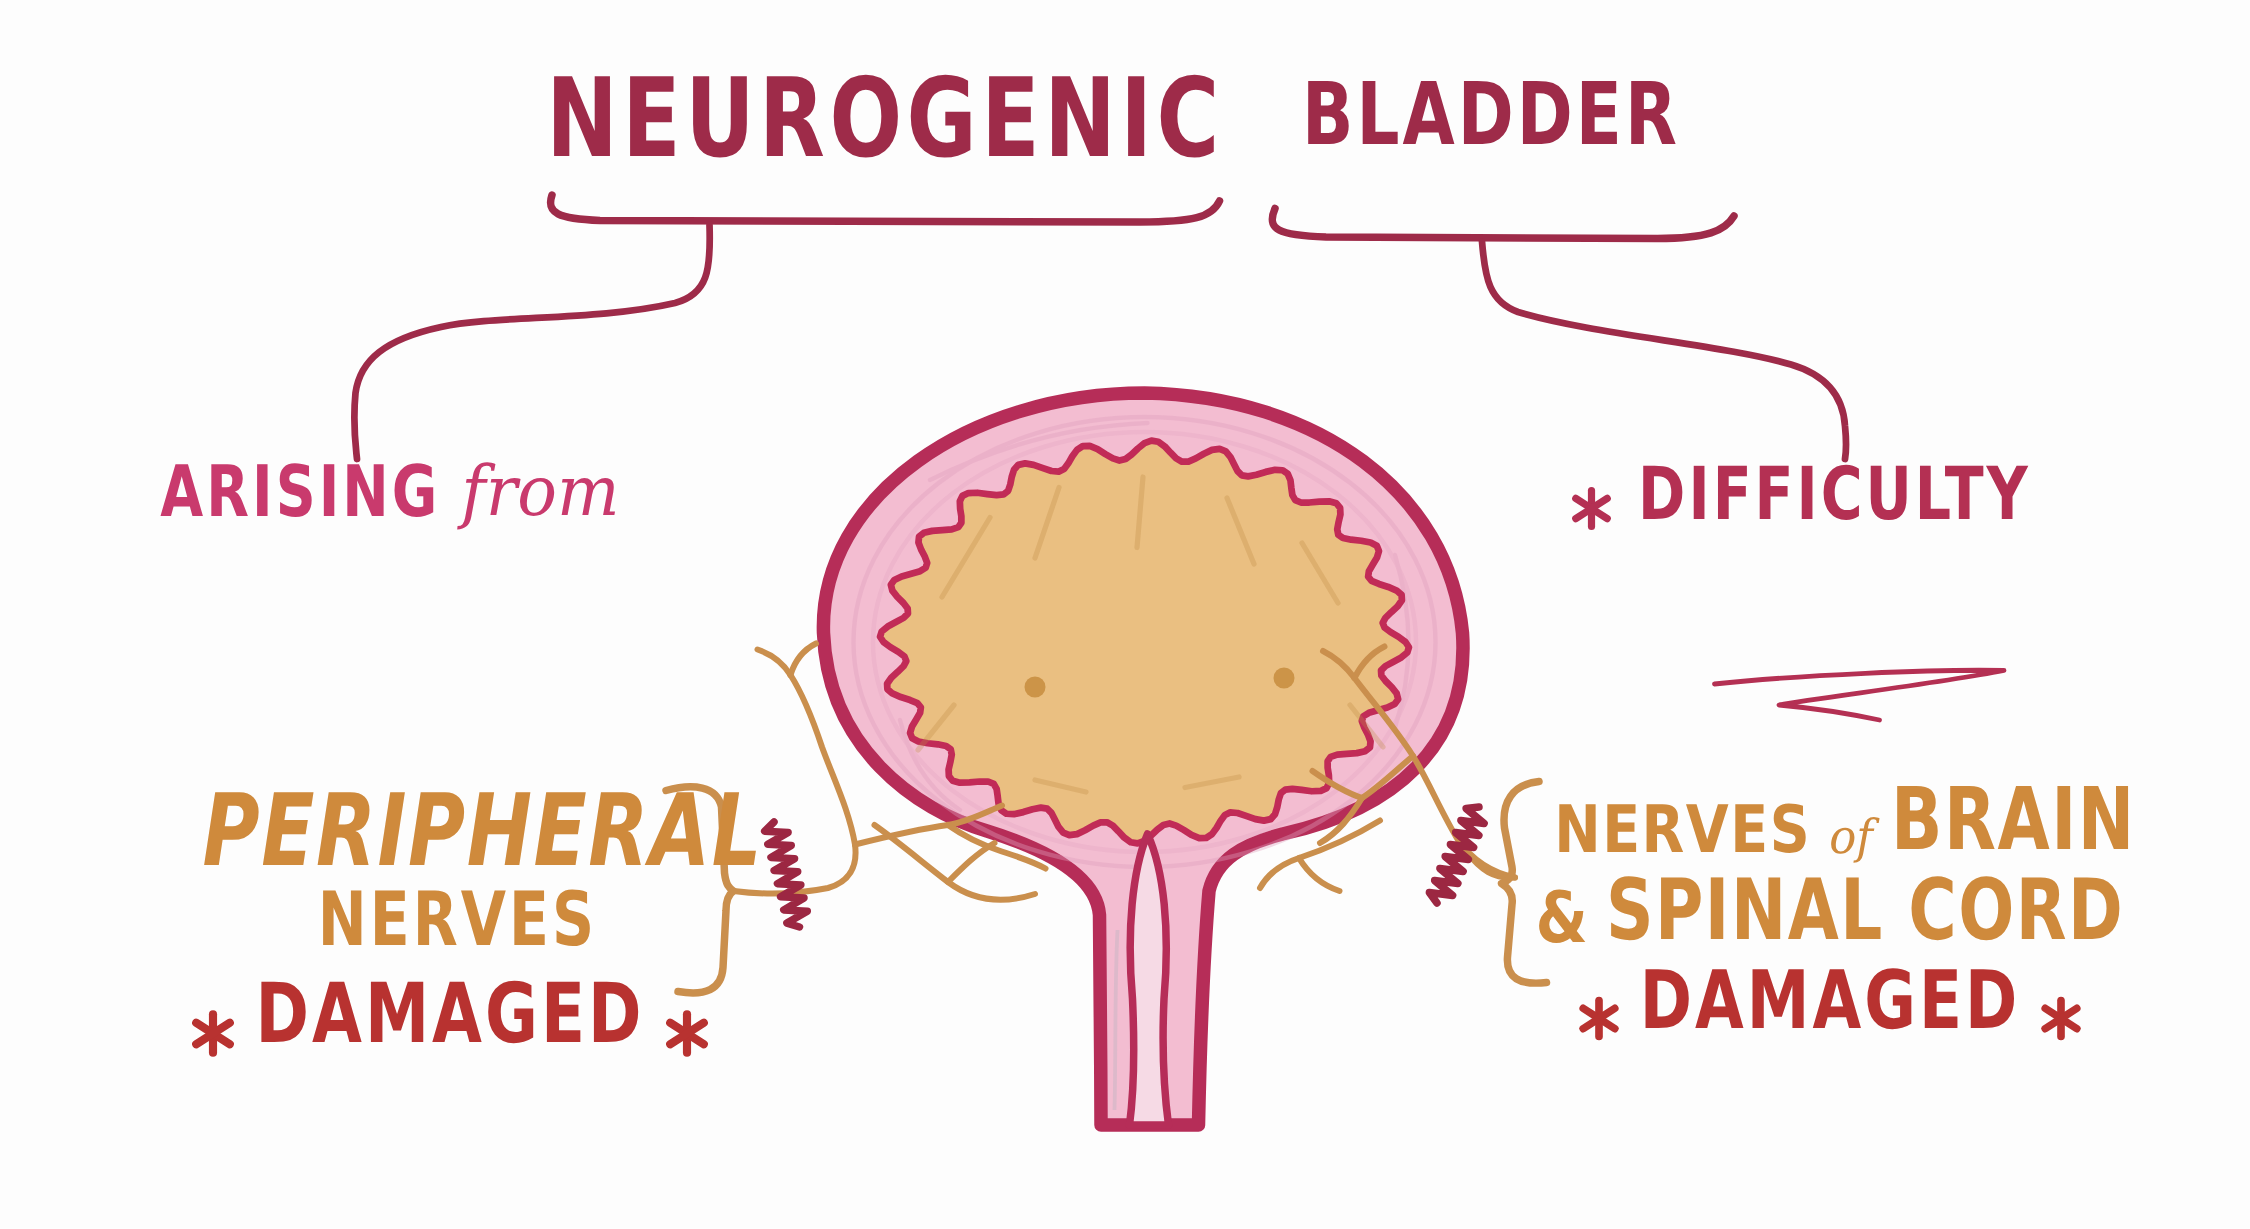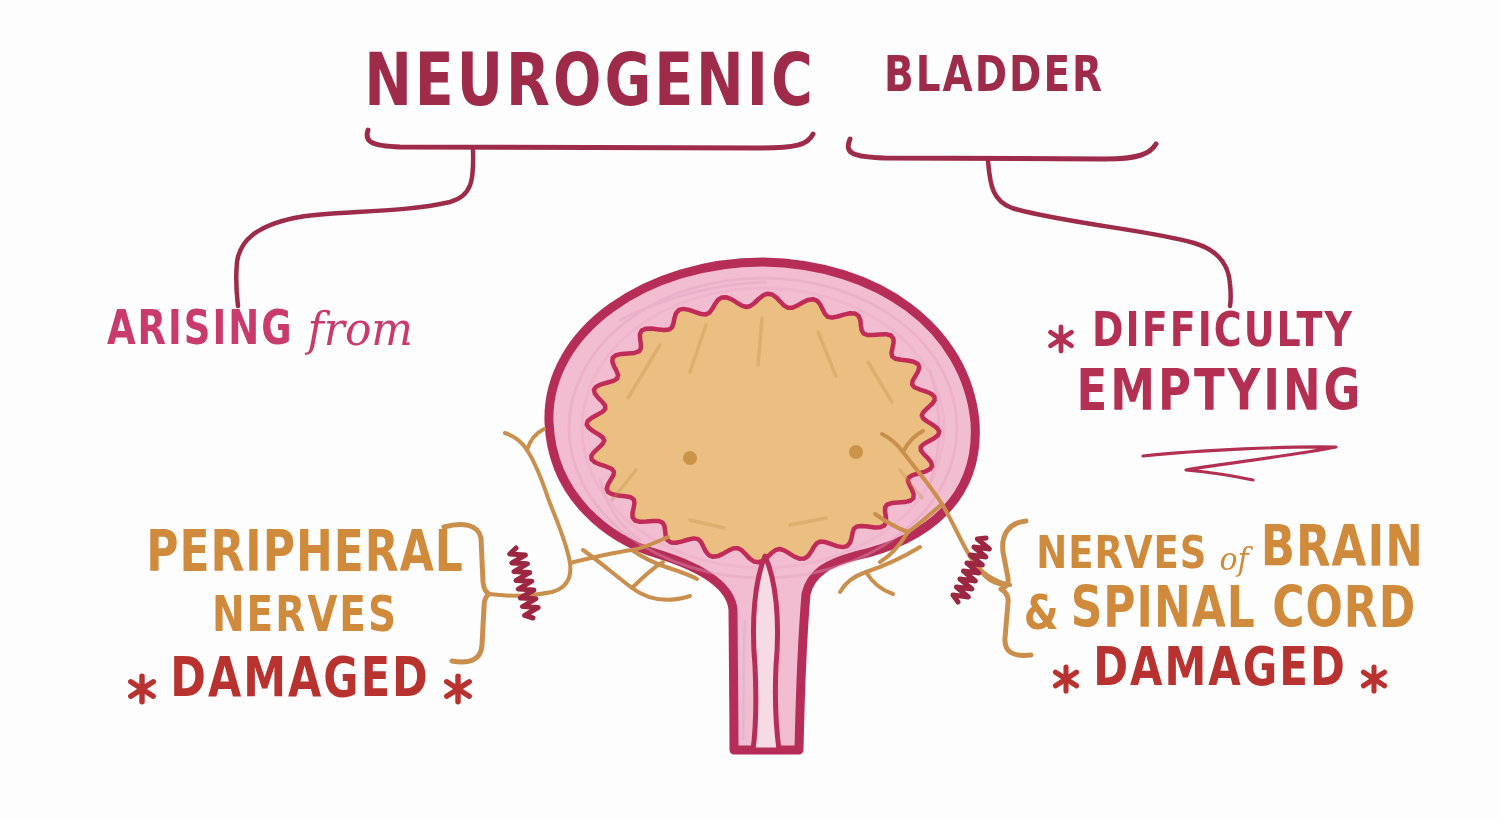--- a/index.html
+++ b/index.html
@@ -24,29 +24,29 @@
   .ast{flex:0 0 auto;}
   
   .maroon-stroke{stroke:var(--c-maroon,#9e2b49); fill:none; stroke-linecap:round; stroke-linejoin:round;}
   .outline-stroke{stroke:var(--c-bladder_outline,#b62d58);}
   .scallop-stroke{stroke:var(--c-scallop,#c12b57); fill:var(--c-bladder_inner,#eabf81);}
   .nerve-stroke{stroke:var(--c-nerve,#ca8f4d); fill:none; stroke-linecap:round; stroke-linejoin:round;}
   .squig-stroke{stroke:var(--c-squiggle,#9c2742); fill:none; stroke-linecap:round; stroke-linejoin:round;}
   .crimson-stroke{stroke:var(--c-crimson,#b43053); fill:none; stroke-linecap:round; stroke-linejoin:round;}
   
   #title-left   {left:360px; top:60px;  width:460px; font-size:57px; letter-spacing:3px;}
-  #title-right  {left:838px; top:60px;  width:312px; font-size:39px; letter-spacing:2px;}
+  #title-right  {left:838px; top:60px;  width:312px; font-size:45px; letter-spacing:2px;}
   #arising-row  {left:70px;  top:308px; width:380px; gap:14px;}
   #arising-row .a1{font-size:37px; letter-spacing:2px;}
   #arising-row .a2{font-size:44px;}
   #nervous      {left:15px;  top:366px; width:500px; font-size:47px; letter-spacing:1px;}
   #difficulty-row{left:1015px; top:316px; width:370px; gap:16px;}
   #difficulty-row .d1{font-size:38px; letter-spacing:2px;}
   #emptying     {left:1055px; top:374px; width:330px; font-size:45px; letter-spacing:3px;}
-  #peripheral   {left:135px; top:536px; width:340px; font-size:44px; letter-spacing:1px;}
+  #peripheral   {left:135px; top:536px; width:340px; font-size:52px; letter-spacing:1px;font-style:italic;}
   #nerves-left  {left:135px; top:600px; width:340px; font-size:39px; letter-spacing:2px;}
   #damaged-left-row {left:110px; top:662px; width:380px; gap:12px;}
   #damaged-left-row .dm{font-size:43px; letter-spacing:2px;}
   #brain-row    {left:1018px; top:530px; width:424px; gap:12px;}
   #brain-row .b1{font-size:37px; letter-spacing:1px;}
   #brain-row .b2{font-size:30px;}
   #brain-row .b3{font-size:45px; letter-spacing:1px;}
   #spinal-row   {left:1030px; top:592px; width:380px; gap:12px;}
   #spinal-row .s1{font-size:40px;}
   #spinal-row .s2{font-size:44px; letter-spacing:1px;}
@@ -148,23 +148,20 @@
   <div class="txt row crimson" id="difficulty-row">
     <svg class="ast" width="30" height="30" viewBox="-10 -10 20 20">
       <g stroke="currentColor" stroke-width="3.2" stroke-linecap="round">
         <line x1="0" y1="-8" x2="0" y2="8"></line>
           <line x1="-7" y1="-4.5" x2="7" y2="4.5"></line>
           <line x1="-7" y1="4.5" x2="7" y2="-4.5"></line>
       </g>
     </svg>
     <span class="hand d1">DIFFICULTY</span>
   </div>
-  <div class="txt crimson" id="emptying">
-    <span class="hand">EMPTYING</span>
-  </div>
 
   <div class="txt orange" id="peripheral">
     <span class="hand">PERIPHERAL</span>
   </div>
   <div class="txt orange" id="nerves-left">
     <span class="hand">NERVES</span>
   </div>
   <div class="txt row red" id="damaged-left-row">
     <svg class="ast" width="32" height="32" viewBox="-10 -10 20 20">
       <g stroke="currentColor" stroke-width="3.4" stroke-linecap="round">

